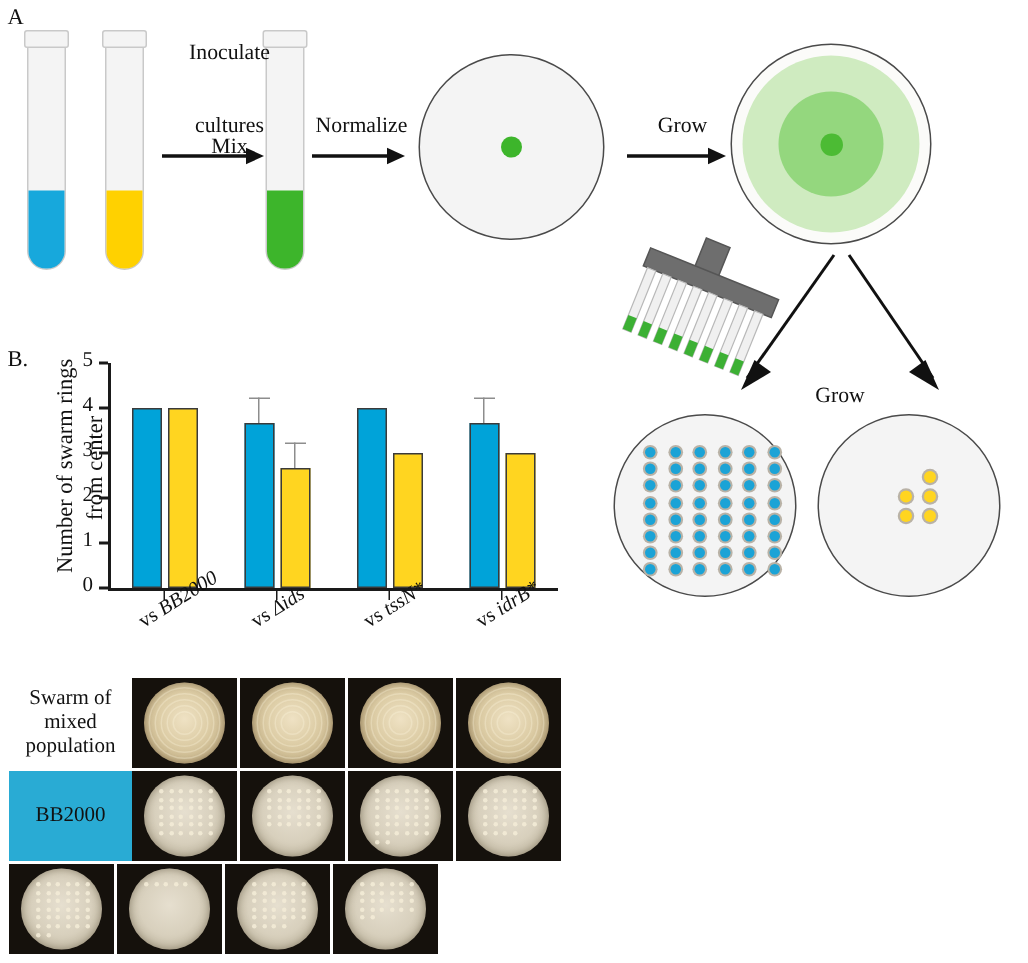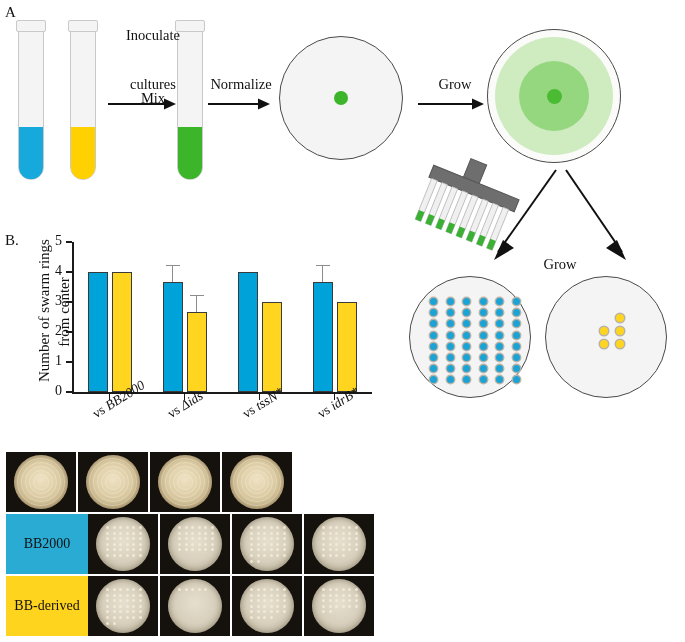--- a/index.html
+++ b/index.html
@@ -257,20 +257,27 @@
       <div class="xtick" style="left: 333.7px; top: 163.8px;"></div>
       <div class="bar" style="left: 312.5px; top: 51.9px; width: 20px; height: 110.1px; background: rgb(0, 163, 217);"></div>
       <div class="errbar" style="left: 321.7px; top: 34.5px; height: 17.4px;"></div>
       <div class="errcap" style="left: 315.5px; top: 34.5px; width: 14px;"></div>
       <div class="bar" style="left: 336.5px; top: 72px; width: 20px; height: 90px; background: rgb(255, 213, 32);"></div>
       <div class="xlabel" style="left: 322.5px; top: 176px;"><span>vs </span><i>idrB*</i></div>
     </div>
 
   <div class="abs" style="left:6px;top:452px;width:370px;height:186px;" id="photoPanel">
       <div class="grid-row" style="left: 0px; top: 0px; height: 60px;">
+        <div class="row-label" style="width: 82px; height: 60px; background: rgb(255, 255, 255); color: rgb(17, 17, 17);">
+          <div style="width: 100%;">
+            <div>Swarm of</div>
+            <div>mixed</div>
+            <div>population</div>
+          </div>
+        </div>
         <div class="cell" style="width: 70px; height: 60px; margin-left: 0px; background: rgb(255, 255, 255);">
           <div class="photo"></div>
           <div class="pdish" style="width: 54px; height: 54px; background: radial-gradient(circle at 50% 45%, rgb(239, 226, 196) 0%, rgb(221, 205, 166) 42%, rgb(205, 187, 146) 66%, rgb(184, 164, 124) 86%, rgb(141, 123, 91) 100%); box-shadow: rgba(90, 70, 40, 0.55) 0px 0px 6px inset;">
             <div class="sring" style="width: 14px; height: 14px;"></div>
             <div class="sring" style="width: 22px; height: 22px;"></div>
             <div class="sring" style="width: 30px; height: 30px;"></div>
             <div class="sring" style="width: 38px; height: 38px;"></div>
             <div class="sring" style="width: 46px; height: 46px;"></div>
           </div>
         </div>
@@ -464,25 +471,20 @@
             <div class="colony" style="left: 36.4px; top: 31.4px; width: 3px; height: 3px;"></div>
             <div class="colony" style="left: 43px; top: 31.4px; width: 3px; height: 3px;"></div>
             <div class="colony" style="left: 10px; top: 37px; width: 3px; height: 3px;"></div>
             <div class="colony" style="left: 16.6px; top: 37px; width: 3px; height: 3px;"></div>
             <div class="colony" style="left: 23.2px; top: 37px; width: 3px; height: 3px;"></div>
             <div class="colony" style="left: 29.8px; top: 37px; width: 3px; height: 3px;"></div>
           </div>
         </div>
       </div>
       <div class="grid-row" style="left: 0px; top: 124px; height: 60px;">
-        <div class="row-label" style="width: 82px; height: 60px; background: rgb(255, 212, 31); color: rgb(17, 17, 17);">
-          <div style="width: 100%;">
-            <div>BB-derived</div>
-          </div>
-        </div>
         <div class="cell" style="width: 70px; height: 60px; margin-left: 0px; background: rgb(255, 212, 31);">
           <div class="photo"></div>
           <div class="pdish" style="width: 54px; height: 54px; background: radial-gradient(circle at 50% 45%, rgb(230, 223, 207) 0%, rgb(216, 208, 189) 50%, rgb(195, 186, 164) 80%, rgb(156, 148, 127) 100%); box-shadow: rgba(80, 70, 50, 0.5) 0px 0px 6px inset;">
             <div class="colony" style="left: 10px; top: 9px; width: 3px; height: 3px;"></div>
             <div class="colony" style="left: 16.6px; top: 9px; width: 3px; height: 3px;"></div>
             <div class="colony" style="left: 23.2px; top: 9px; width: 3px; height: 3px;"></div>
             <div class="colony" style="left: 29.8px; top: 9px; width: 3px; height: 3px;"></div>
             <div class="colony" style="left: 36.4px; top: 9px; width: 3px; height: 3px;"></div>
             <div class="colony" style="left: 43px; top: 9px; width: 3px; height: 3px;"></div>
             <div class="colony" style="left: 10px; top: 14.6px; width: 3px; height: 3px;"></div>

